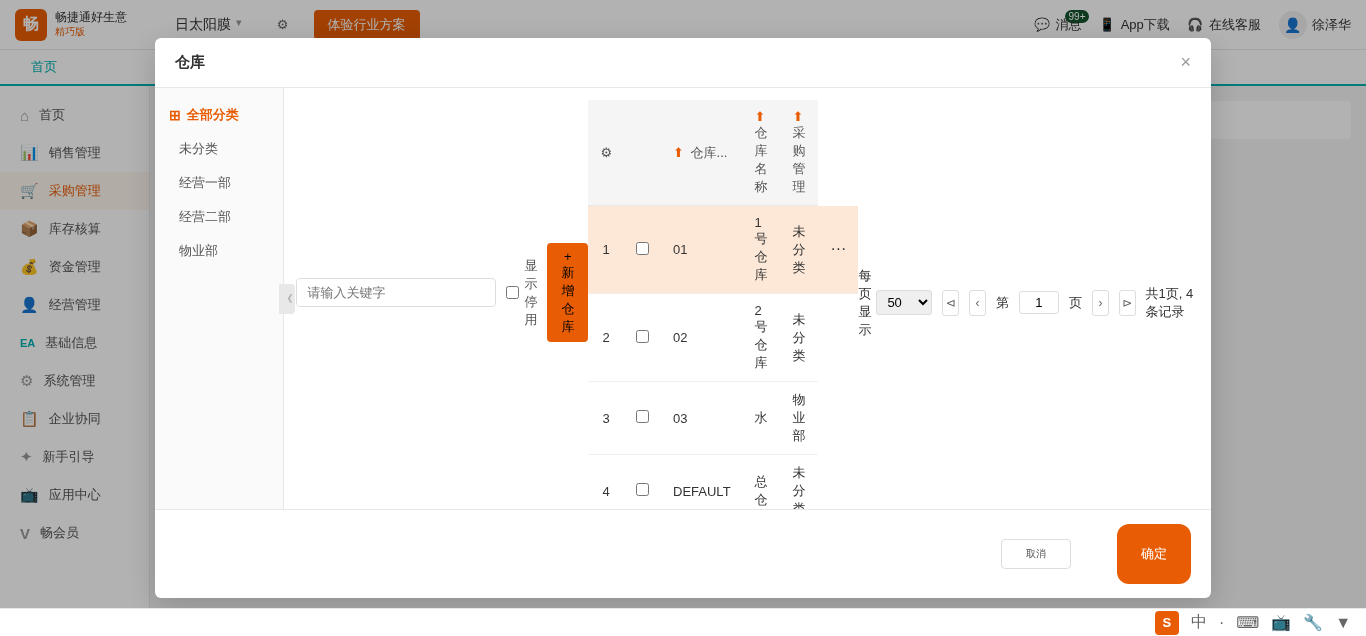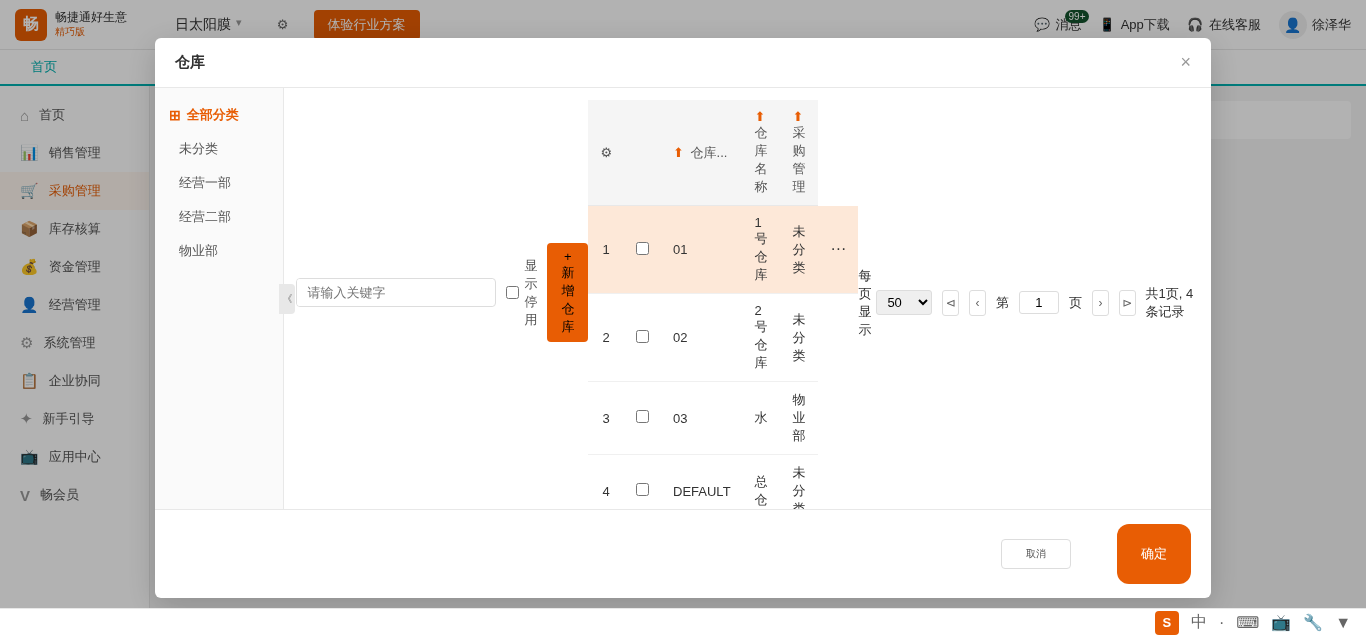--- a/index.html
+++ b/index.html
@@ -419,20 +419,24 @@
       <span class="sidebar-icon">📦</span>
       <span>库存核算</span>
     </div>
     <div class="sidebar-item">
       <span class="sidebar-icon">💰</span>
       <span>资金管理</span>
     </div>
     <div class="sidebar-item">
       <span class="sidebar-icon">👤</span>
       <span>经营管理</span>
+    </div>
+    <div class="sidebar-item">
+      <span class="sidebar-icon" style="font-size:11px;font-weight:bold;color:#00b0b0;">EA</span>
+      <span>基础信息</span>
     </div>
     <div class="sidebar-item">
       <span class="sidebar-icon">⚙</span>
       <span>系统管理</span>
     </div>
     <div class="sidebar-item">
       <span class="sidebar-icon">📋</span>
       <span>企业协同</span>
     </div>
     <div class="sidebar-item">

